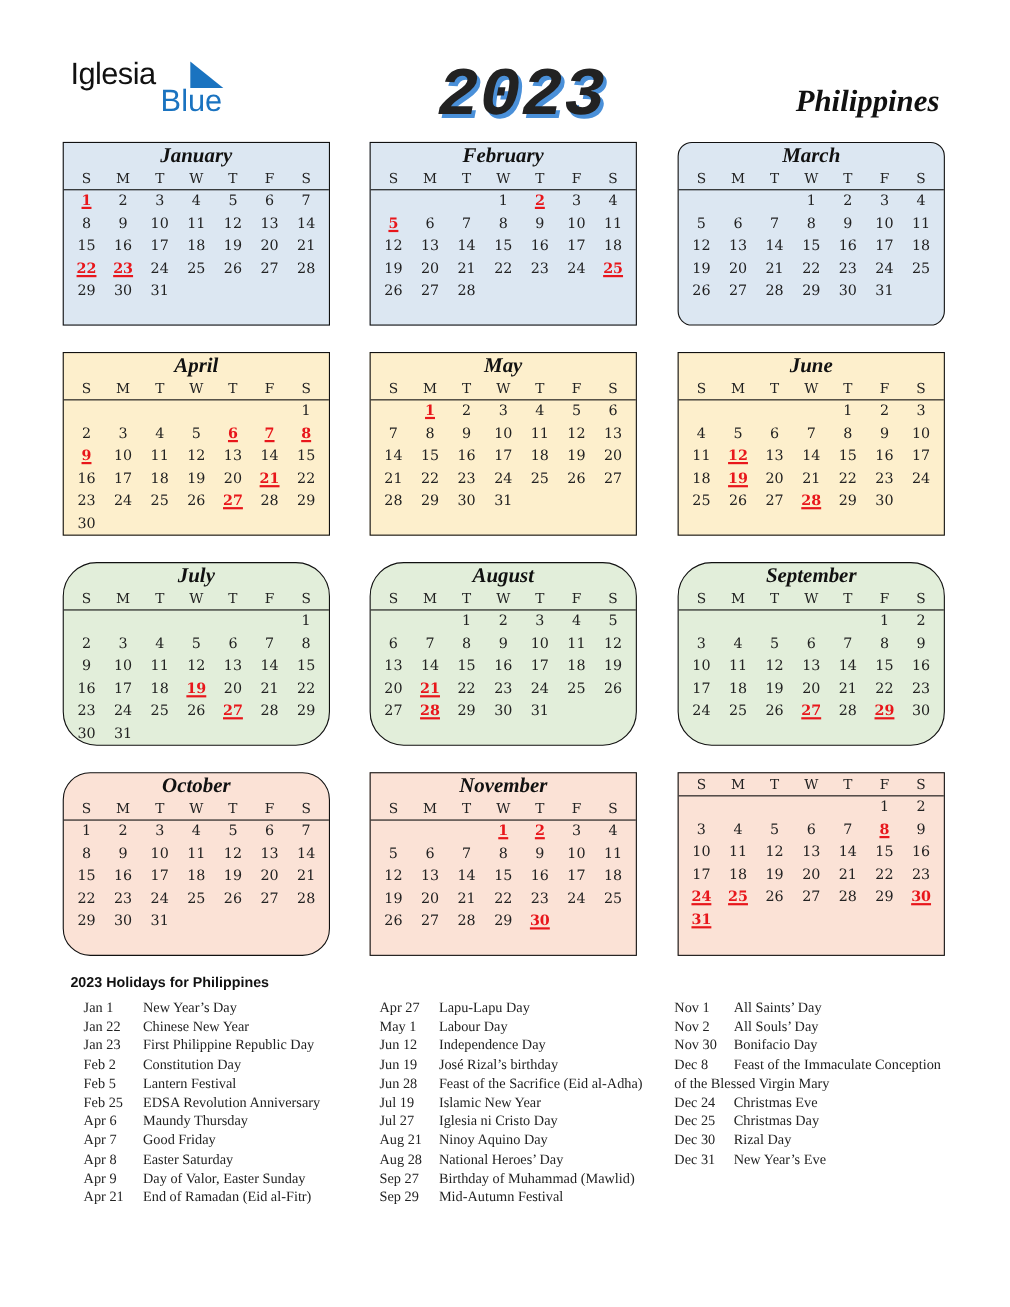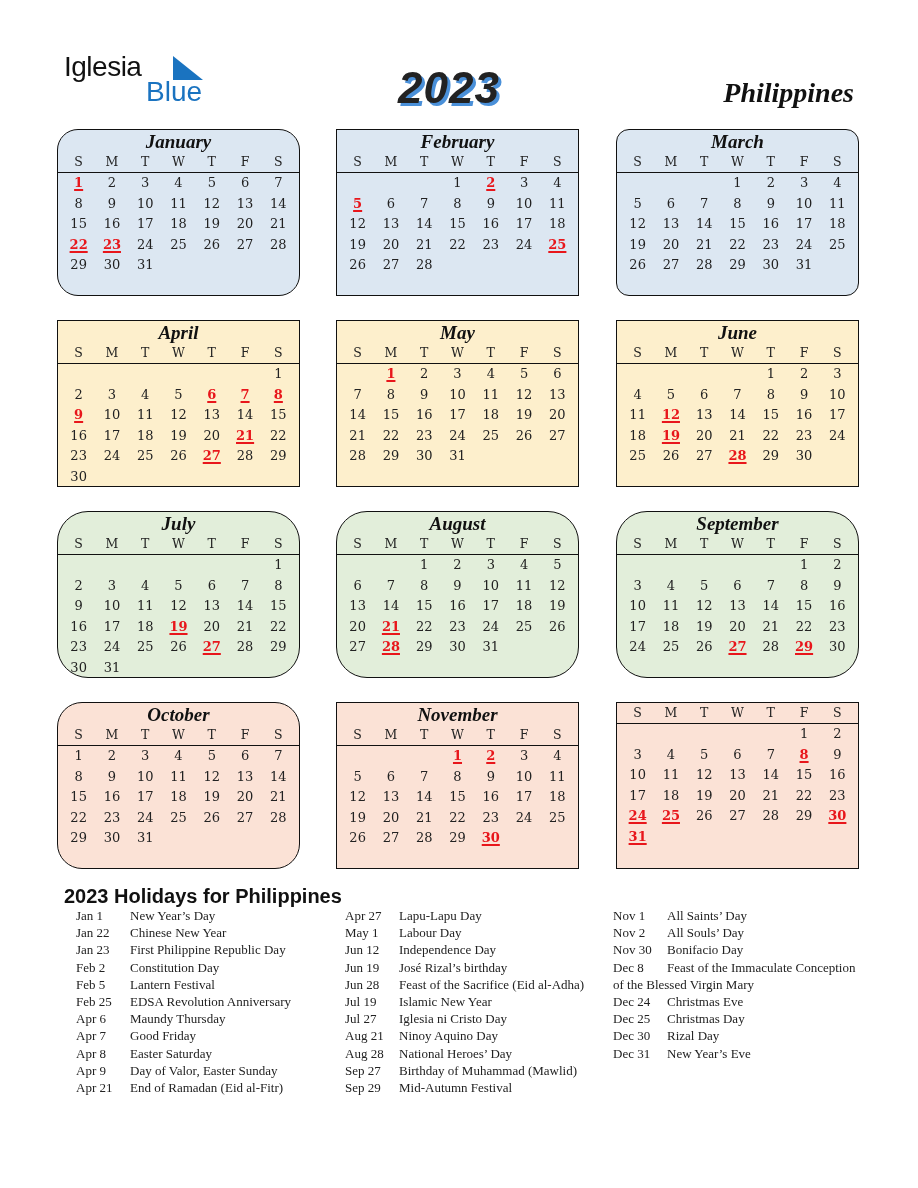--- a/index.html
+++ b/index.html
@@ -1,51 +1,51 @@
 <!DOCTYPE html>
 <html><head>
 <meta charset="utf-8">
 <style>
   html,body{margin:0;padding:0;background:#fff;}
   body{width:918px;height:1188px;position:relative;font-family:"DejaVu Serif","Liberation Serif",serif;color:#222;overflow:hidden;}
   .logo{position:absolute;left:64px;top:52px;width:145px;height:56px;}
   .logo .gen{position:absolute;left:0;top:0;font-family:"Liberation Sans",sans-serif;font-size:28px;color:#111;letter-spacing:-0.5px;line-height:30px;}
   .logo .blue{position:absolute;left:82px;top:25px;font-family:"Liberation Sans",sans-serif;font-size:28px;color:#1a73c0;line-height:30px;}
   .logo .tri{position:absolute;left:109px;top:4px;width:0;height:0;border-bottom:24px solid #1a73c0;border-right:30px solid transparent;}
-  .year{position:absolute;left:398px;top:58px;font-family:Liberation Sans, sans-serif;font-weight:bold;font-style:italic;font-size:44px;color:#222;text-shadow:3px 3px 0 #4a90d9;letter-spacing:1px;line-height:60px;}
+  .year{position:absolute;left:398px;top:58px;font-family:Liberation Mono, monospace;font-weight:bold;font-style:italic;font-size:62px;color:#222;text-shadow:3px 3px 0 #4a90d9;letter-spacing:1px;line-height:60px;}
   .country{position:absolute;right:64px;top:76px;font-family:"Liberation Serif",serif;font-weight:bold;font-style:italic;font-size:28px;color:#111;line-height:34px;}
   .month{position:absolute;width:243px;height:167px;border:1.5px solid #111;box-sizing:border-box;}
   .month .mt{height:22px;line-height:24px;text-align:center;font-family:"Liberation Serif",serif;font-weight:bold;font-style:italic;font-size:19px;color:#111;}
   .month .dow{display:grid;grid-template-columns:repeat(7,1fr);height:20px;line-height:20px;border-bottom:1.5px solid #111;font-size:12.5px;text-align:center;padding:0 4px;}
   .month .days{display:grid;grid-template-columns:repeat(7,1fr);grid-auto-rows:20.6px;padding:0 4px;font-size:13px;text-align:center;line-height:20.6px;}
   .month .days span{display:block;}
   .month .days span.h{color:#e8161b;font-weight:bold;text-decoration:underline;text-decoration-thickness:2px;text-underline-offset:2px;}
   .q1{background:#dce7f2;}
   .q2{background:#fdefcc;}
   .q3{background:#e2eeda;border-radius:31px;}
   .q4{background:#fbe2d6;}
-  .hol-title{position:absolute;left:64px;top:885px;font-family:"Liberation Sans",sans-serif;font-weight:bold;font-size:20px;color:#111;}
+  .hol-title{position:absolute;left:64px;top:885px;font-family:"Liberation Sans",sans-serif;font-weight:bold;font-size:13px;color:#111;}
   .hcol{position:absolute;top:907px;font-family:"Liberation Serif",serif;font-size:13px;color:#222;}
   .hrow{height:17.2px;line-height:17.2px;white-space:nowrap;margin-left:12px;}
   .hrow .d{display:inline-block;width:54px;}
   .hrow .n{display:inline-block;}
 </style>
 </head>
 <body>
 
 <div class="logo">
   <span class="gen">Iglesia</span>
   <span class="tri"></span>
   <span class="blue">Blue</span>
 </div>
 <div class="year">2023</div>
 <div class="country">Philippines</div>
 
 <div id="months">
-    <div class="month q1" style="left: 57px; top: 129px; border-radius: 21px;">
+    <div class="month q1" style="left: 57px; top: 129px;">
       <div class="mt">January</div>
       <div class="dow">
         <span>S</span>
         <span>M</span>
         <span>T</span>
         <span>W</span>
         <span>T</span>
         <span>F</span>
         <span>S</span>
       </div>

